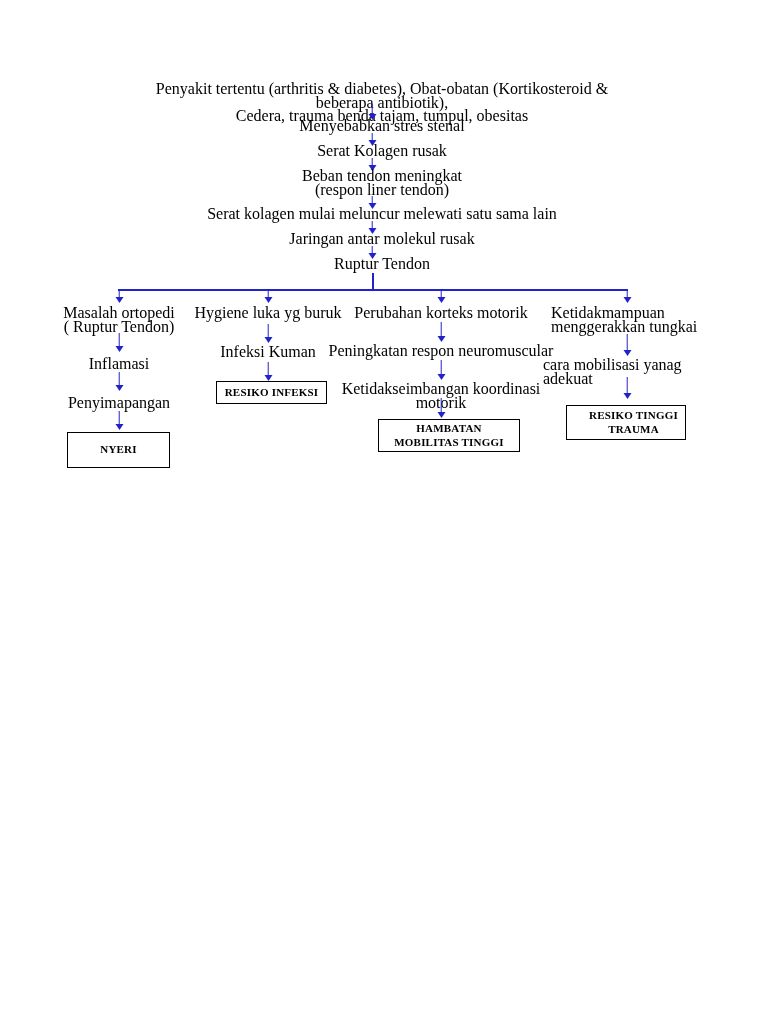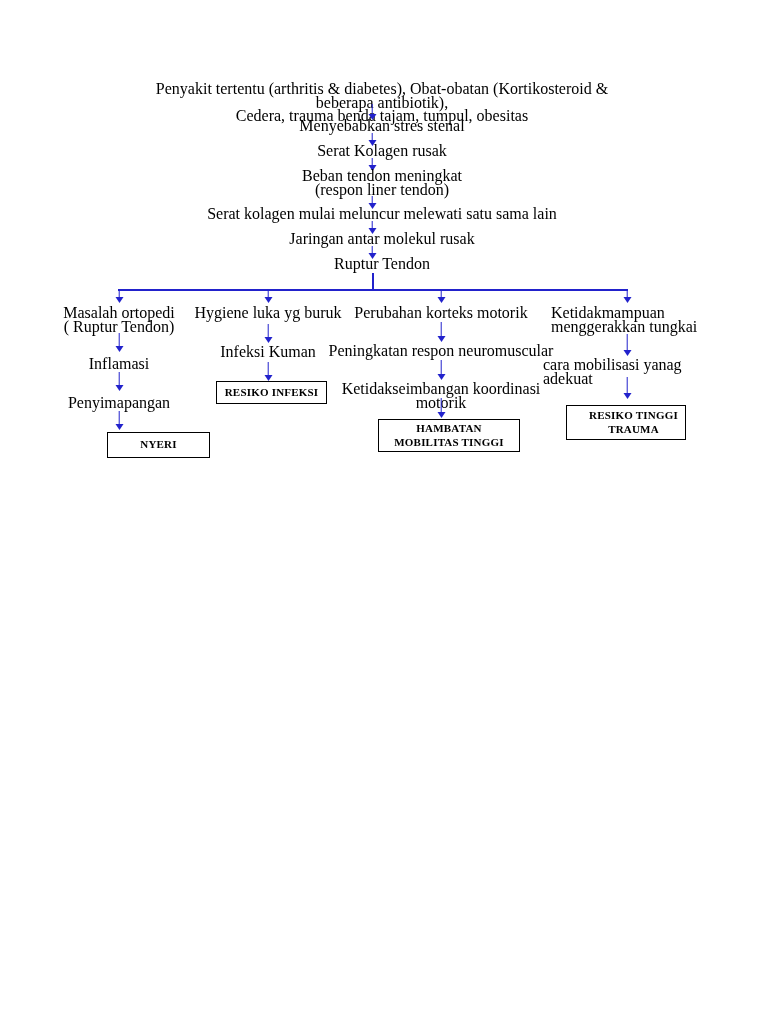--- a/index.html
+++ b/index.html
@@ -190,21 +190,21 @@
       <div class="head"></div>
   </div>
 
   <div class="txt center" style="left:119px; top:396px; width:160px;">Penyimapangan</div>
 
   <div class="arrow" style="left:119px; top:411px; height:19px;">
     <div class="stem" style="height:13px;"></div>
       <div class="head"></div>
   </div>
 
-  <div class="obox" style="left:67px; top:432px; width:103px; height:26px;margin-left:40px;">NYERI</div>
+  <div class="obox" style="left:67px; top:432px; width:103px; height:36px;">NYERI</div>
 
   <div class="txt center" style="left:268px; top:306px; width:180px;text-align:center;">Hygiene luka yg buruk</div>
 
   <div class="arrow" style="left:268px; top:324px; height:19px;">
     <div class="stem" style="height:13px;"></div>
       <div class="head"></div>
   </div>
 
   <div class="txt center" style="left:268px; top:345px; width:180px;">Infeksi Kuman</div>
 

